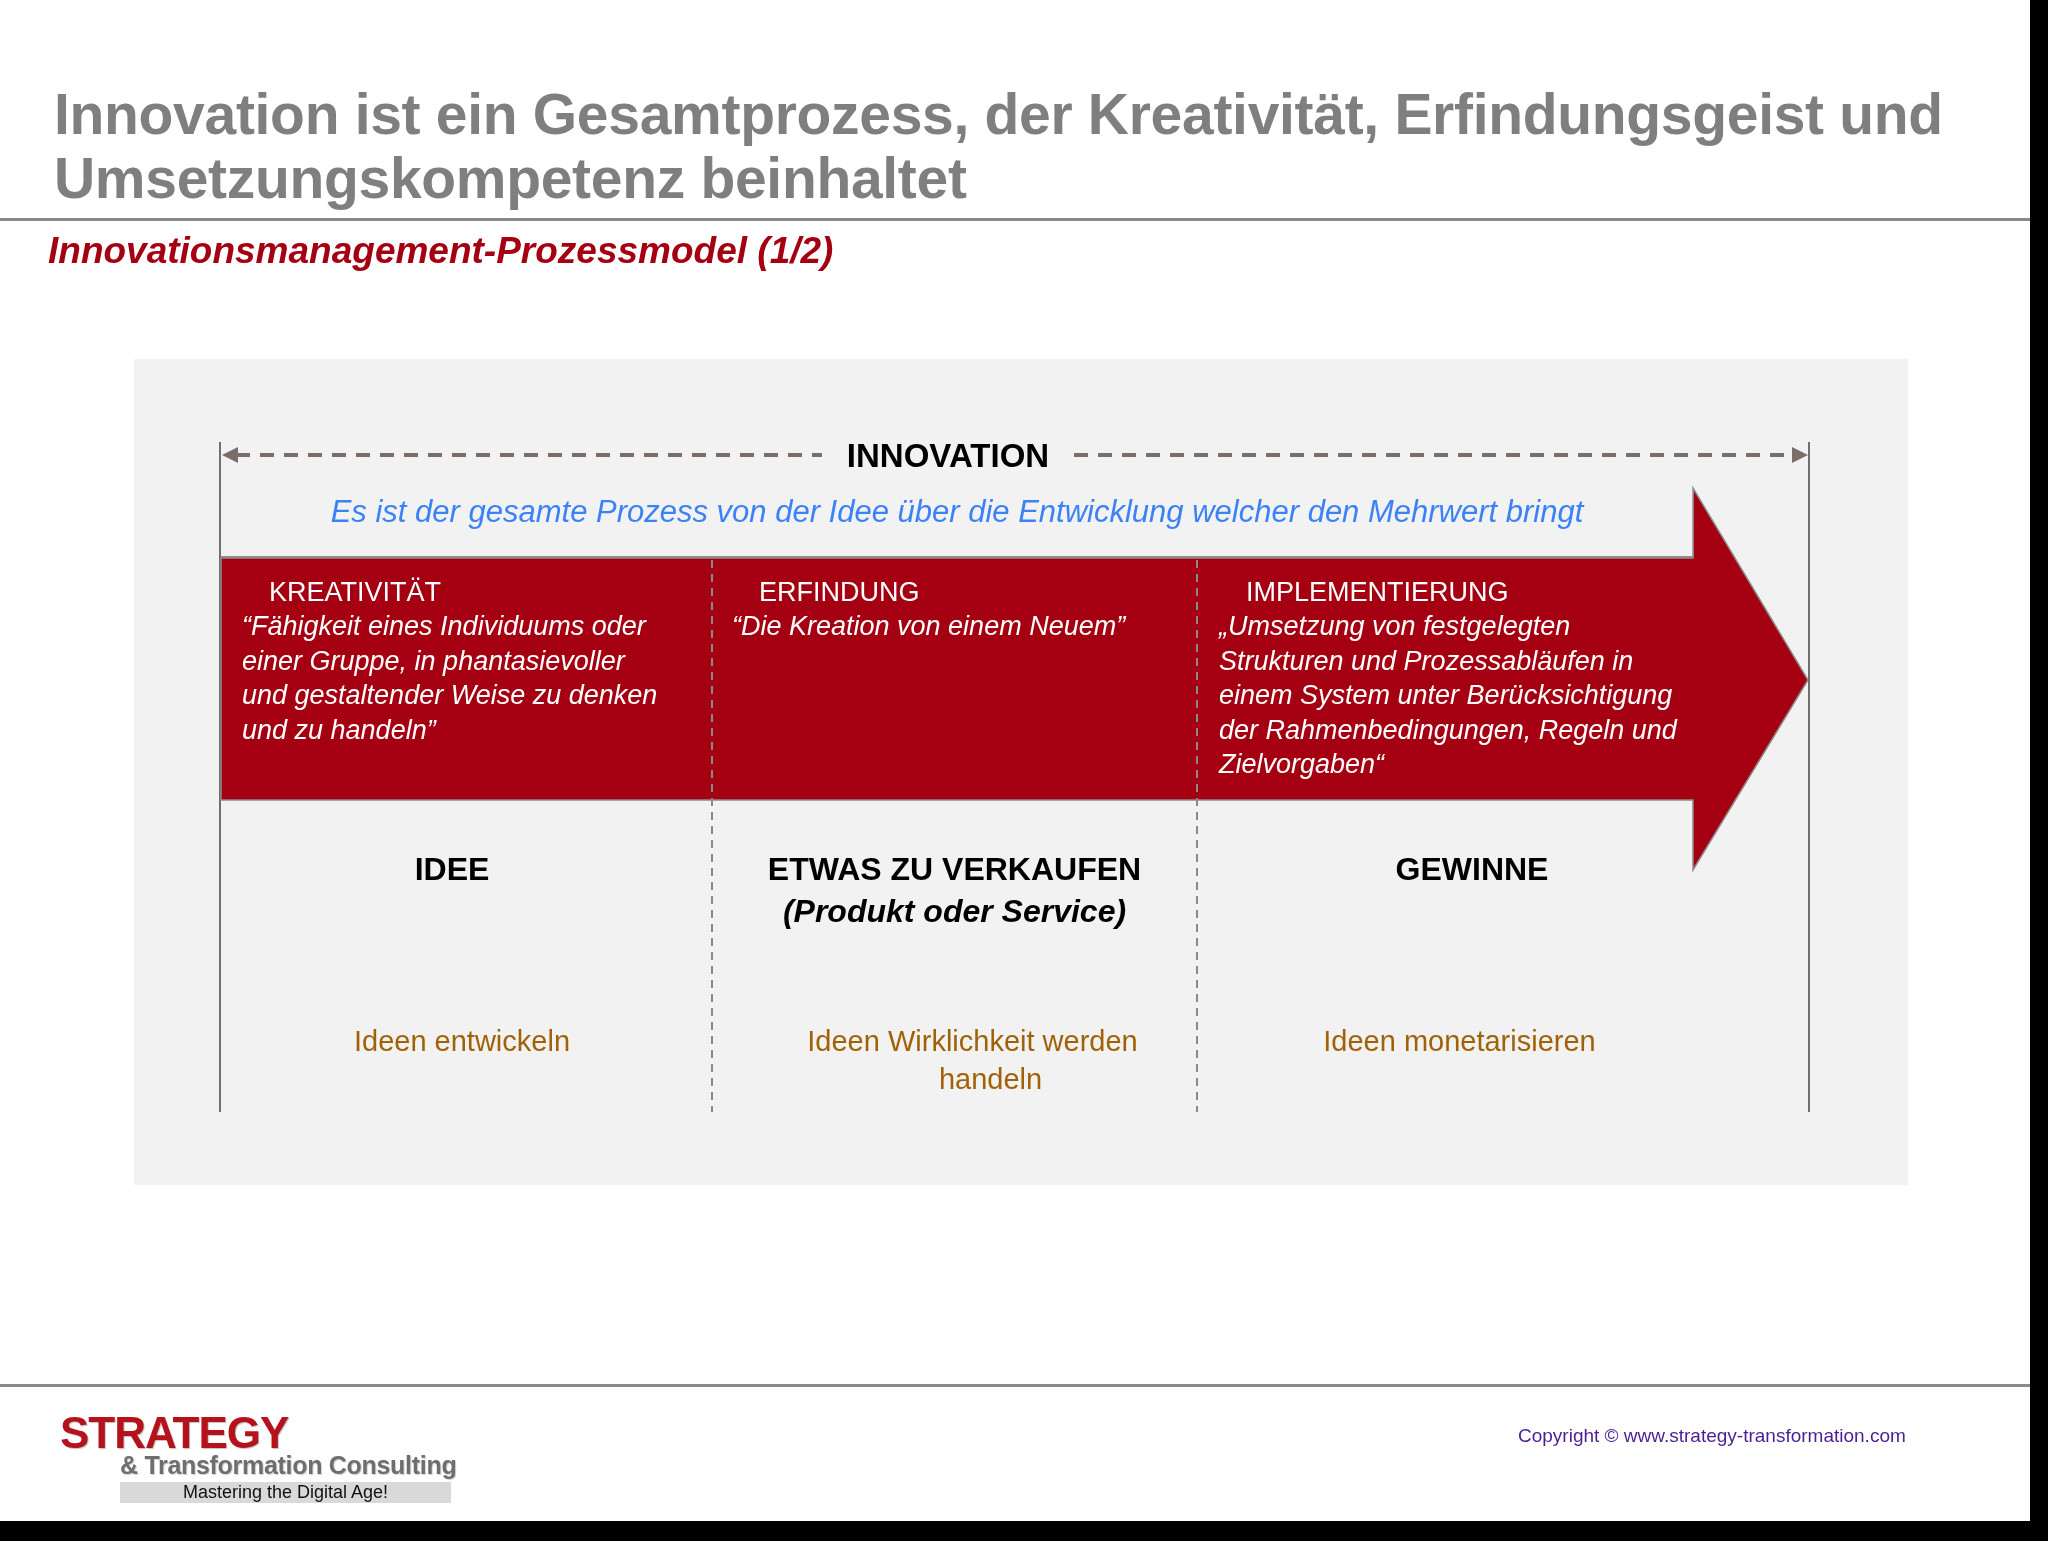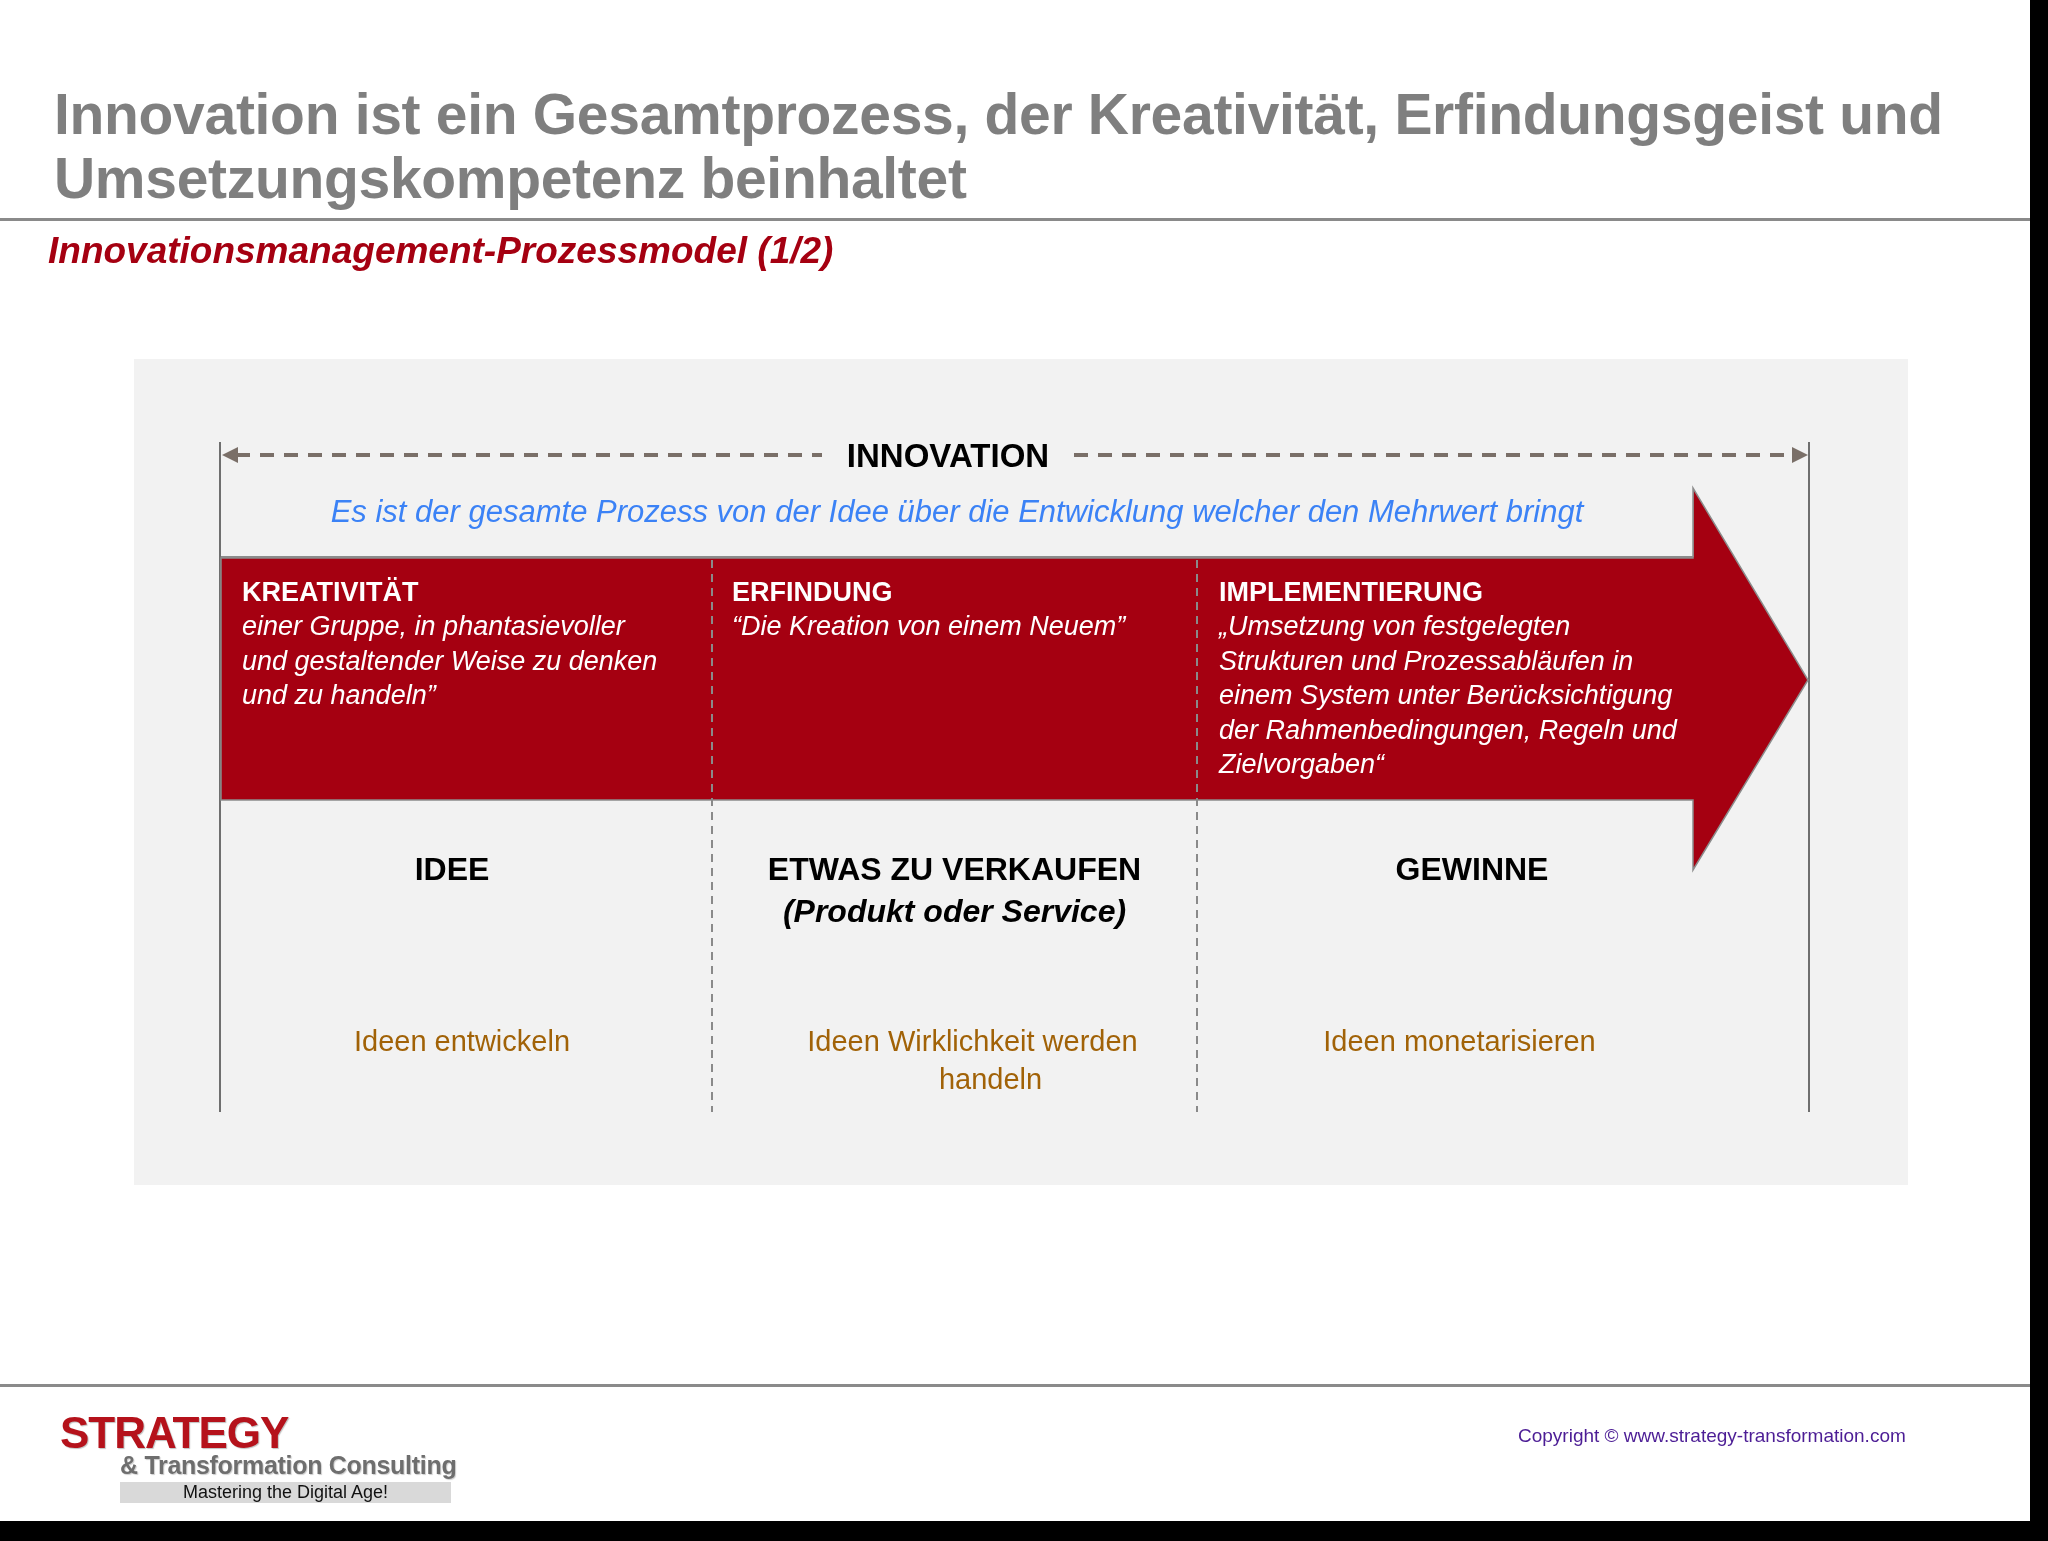--- a/index.html
+++ b/index.html
@@ -46,21 +46,21 @@
       position: absolute; left: 222px; top: 486px; width: 1470px;
       text-align: center;
       font-size: 31px; line-height: 52px; font-style: italic; color: #3b82f6;
     }
 
     .phase {
       position: absolute; top: 575px;
       color: #ffffff;
     }
     .phase-title {
-      font-size: 27px; line-height: 34px; font-weight: bold;
+      font-size: 27px; line-height: 34px; font-weight: normal; margin-left: 27px;
     }
     .phase-quote {
       font-size: 27px; line-height: 34.5px; font-style: italic;
     }
 
     .outcome {
       position: absolute; top: 848px;
       text-align: center; color: #000;
     }
     .outcome-title { font-size: 32px; line-height: 42px; font-weight: bold; }
@@ -133,20 +133,21 @@
 
     <line x1="712" y1="560" x2="712" y2="1112" stroke="#8a8a8a" stroke-width="2" stroke-dasharray="8 6"></line>
     <line x1="1197" y1="560" x2="1197" y2="1112" stroke="#8a8a8a" stroke-width="2" stroke-dasharray="8 6"></line>
   </svg>
 
   <div class="innovation-label">INNOVATION</div>
   <div class="banner-text">Es ist der gesamte Prozess von der Idee über die Entwicklung welcher den Mehrwert bringt</div>
 
   <div class="phase" style="left:242px; width:460px;">
     <div class="phase-title">KREATIVITÄT</div>
+    <div class="phase-quote">“Fähigkeit eines Individuums oder</div>
     <div class="phase-quote">einer Gruppe, in phantasievoller</div>
     <div class="phase-quote">und gestaltender Weise zu denken</div>
     <div class="phase-quote">und zu handeln”</div>
   </div>
 
   <div class="phase" style="left:732px; width:460px;">
     <div class="phase-title">ERFINDUNG</div>
     <div class="phase-quote">“Die Kreation von einem Neuem”</div>
   </div>
 

